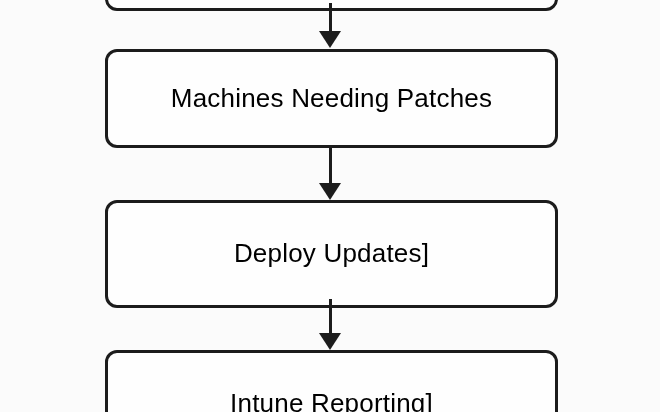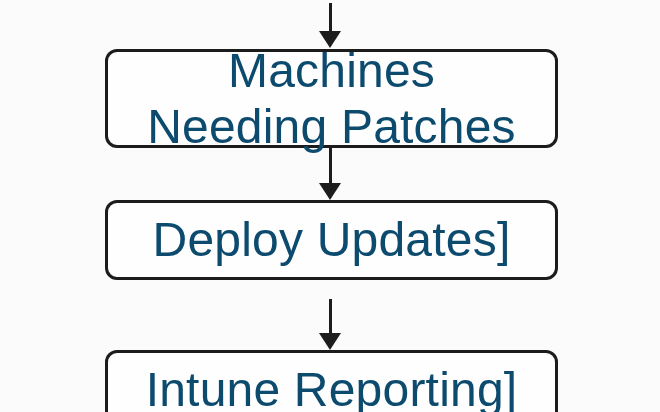--- a/index.html
+++ b/index.html
@@ -11,34 +11,34 @@
     width: 660px;
     height: 412px;
     background: #fbfbfb;
     overflow: hidden;
     font-family: "Liberation Sans", "DejaVu Sans", sans-serif;
   }
   .node {
     position: absolute;
     left: 105px;
     width: 453px;
-    height: 80px;
+    height: 108px;
     box-sizing: border-box;
     background: #fefefe;
     border: 3px solid #1c1c1c;
     border-radius: 12px;
     display: flex;
     align-items: center;
     justify-content: center;
     text-align: center;
   }
   .node .label {
-    font-size: 48px;
+    font-size: 26px;
     line-height: 1.15;
-    color: #0c4a6e;
+    color: #000000;
     padding: 0 36px;
     letter-spacing: 0.2px;
   }
   .node-top     { top: -97px; }   
   .node-machines{ top: 49px;  height: 99px; }
   .node-deploy  { top: 200px; }
   .node-intune  { top: 350px; }   
 
   .edge-shaft {
     position: absolute;

